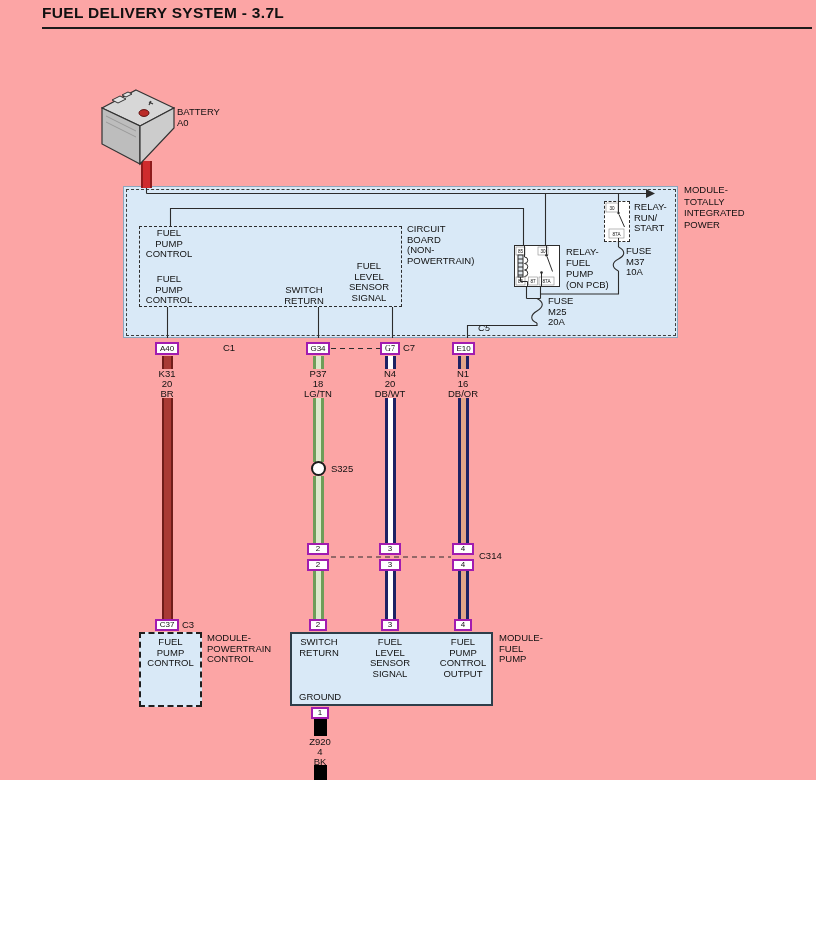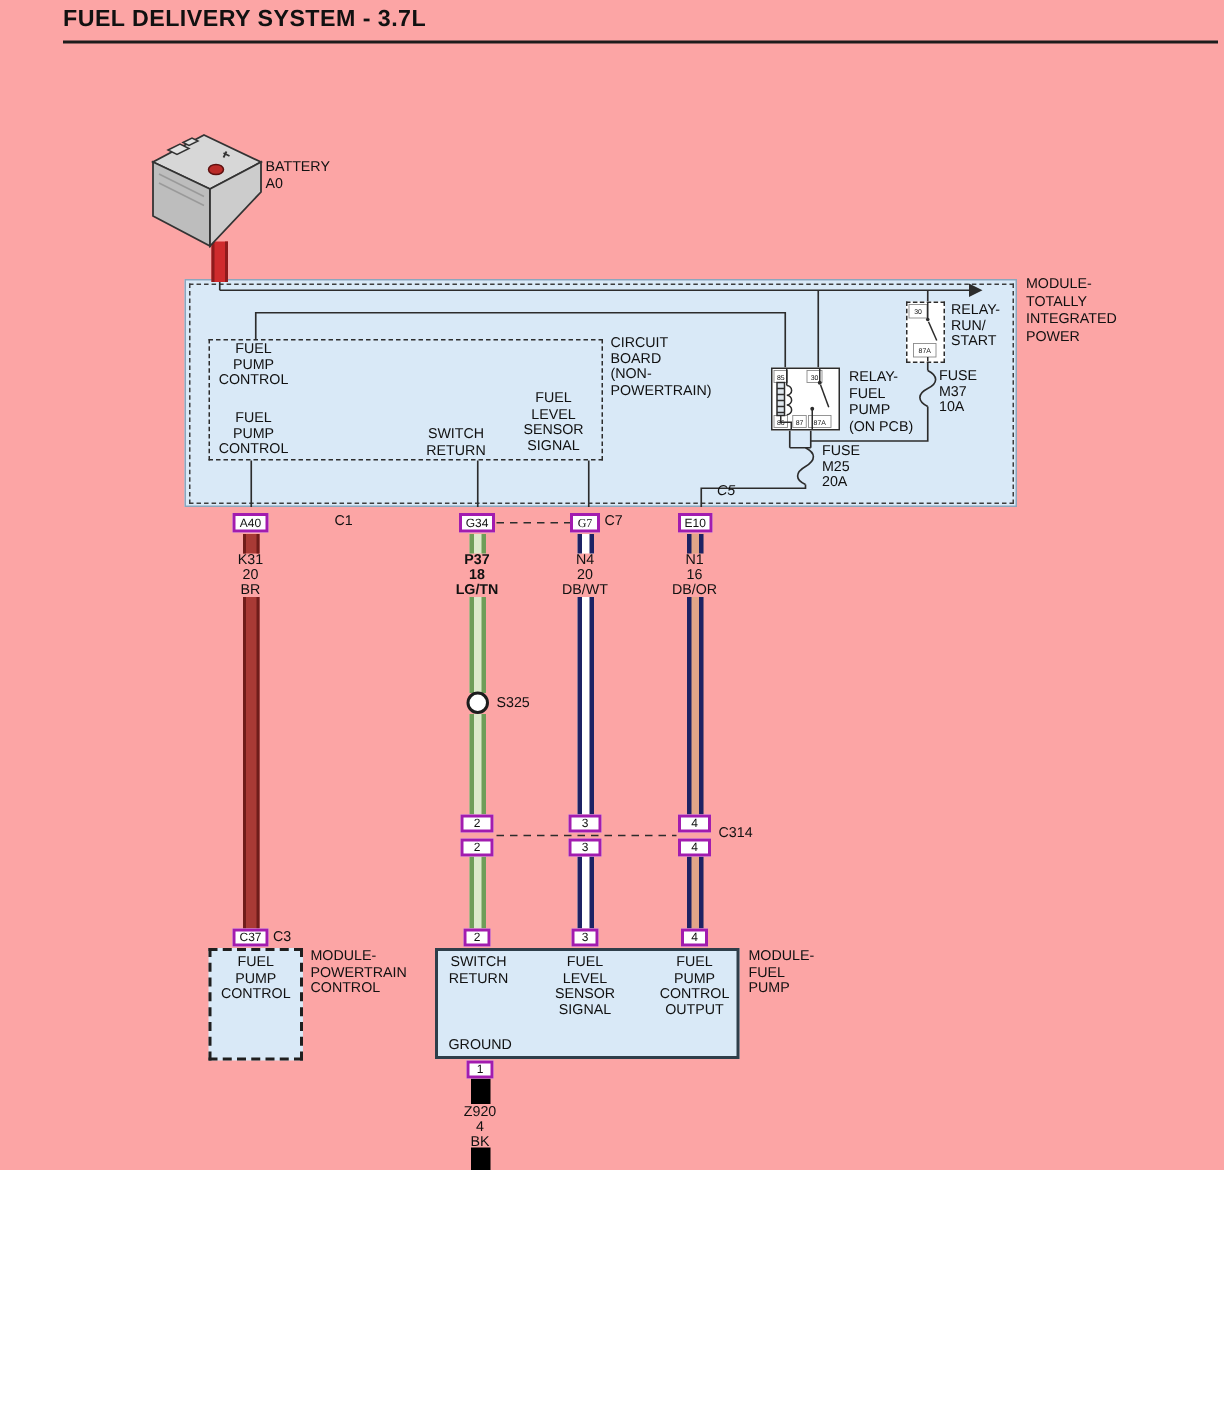--- a/index.html
+++ b/index.html
@@ -176,21 +176,21 @@
   <div class="lbl" style="left:478px;top:323px;font-style:italic;">C5</div>
 
   <div class="wire w-red" style="left:162px;top:356px;height:13px;"></div>
   <div class="wire w-grn" style="left:313px;top:356px;height:13px;"></div>
   <div class="wire w-dbwt" style="left:385px;top:356px;height:13px;"></div>
   <div class="wire w-dbor" style="left:458px;top:356px;height:13px;"></div>
 
   <div class="lbl ctr" style="left:142px;top:369px;width:50px;line-height:9.8px;text-align:center;">K31
 20
 BR</div>
-  <div class="lbl ctr" style="left:293px;top:369px;width:50px;line-height:9.8px;font-weight:bold;">P37
+  <div class="lbl ctr" style="left:293px;top:369px;width:50px;line-height:9.8px;">P37
 18
 LG/TN</div>
   <div class="lbl ctr" style="left:365px;top:369px;width:50px;line-height:9.8px;text-align:center;">N4
 20
 DB/WT</div>
   <div class="lbl ctr" style="left:438px;top:369px;width:50px;line-height:9.8px;">N1
 16
 DB/OR</div>
 
   <div class="wire w-red" style="left:162px;top:398px;height:221px;"></div>

